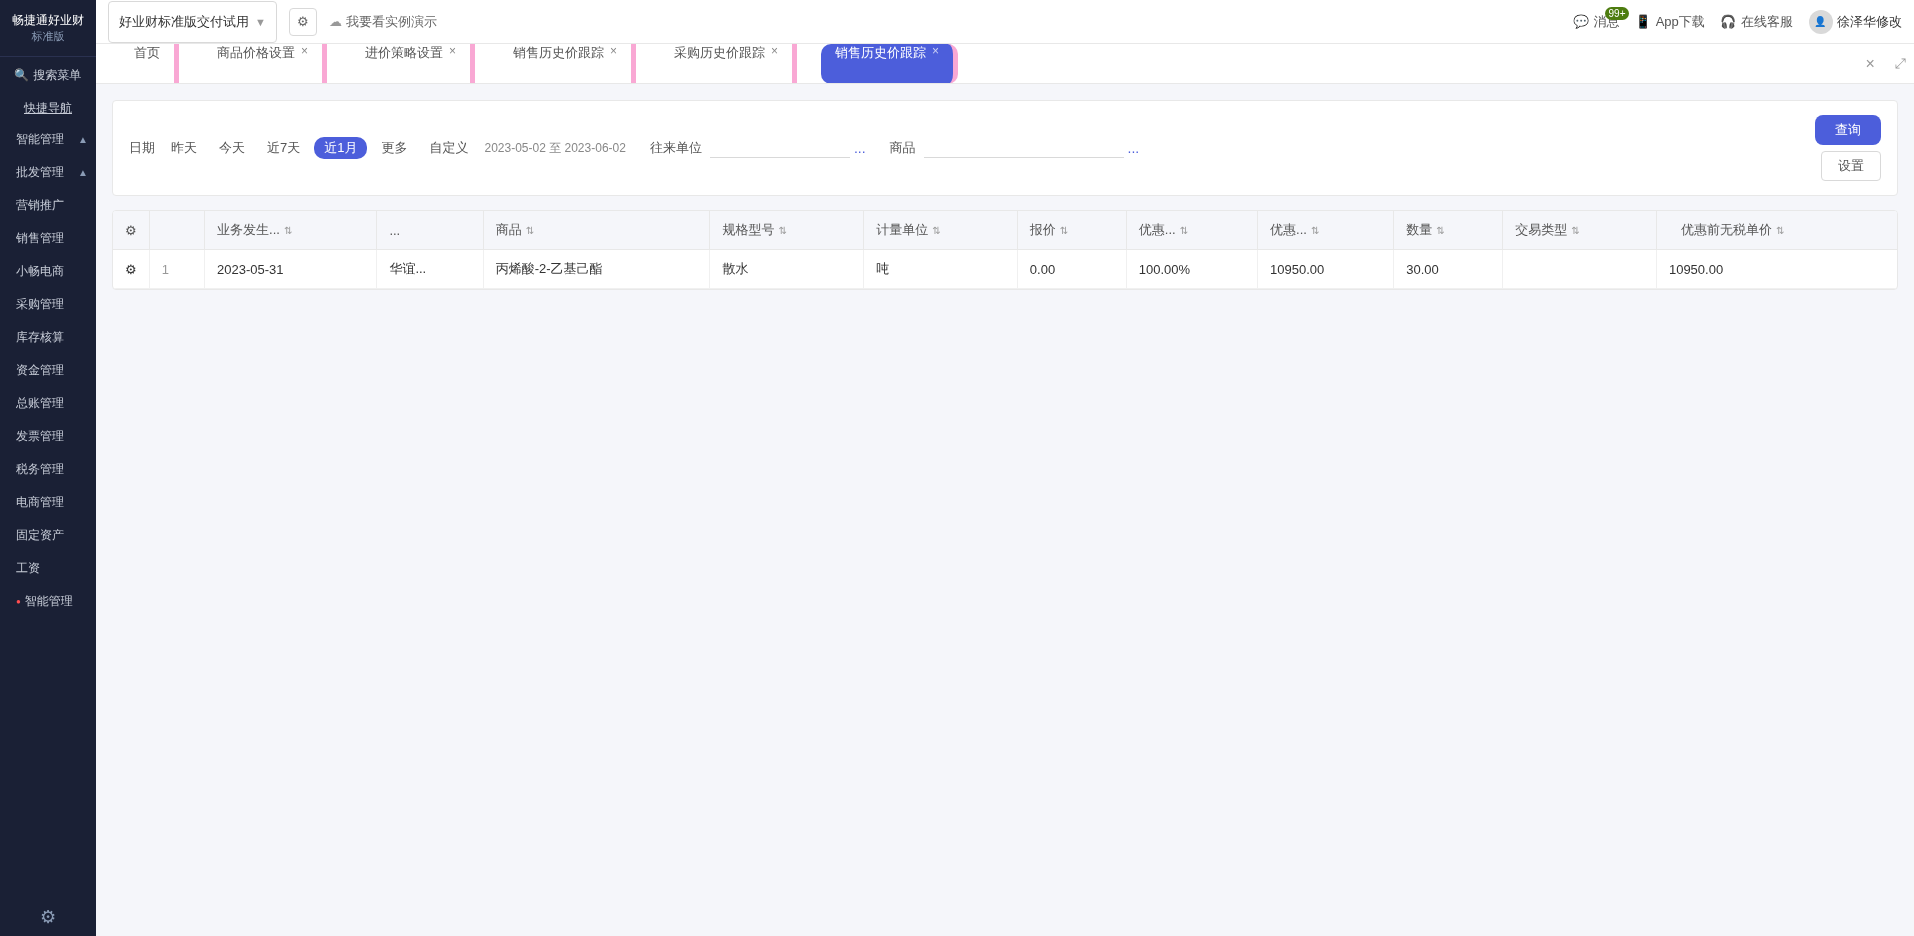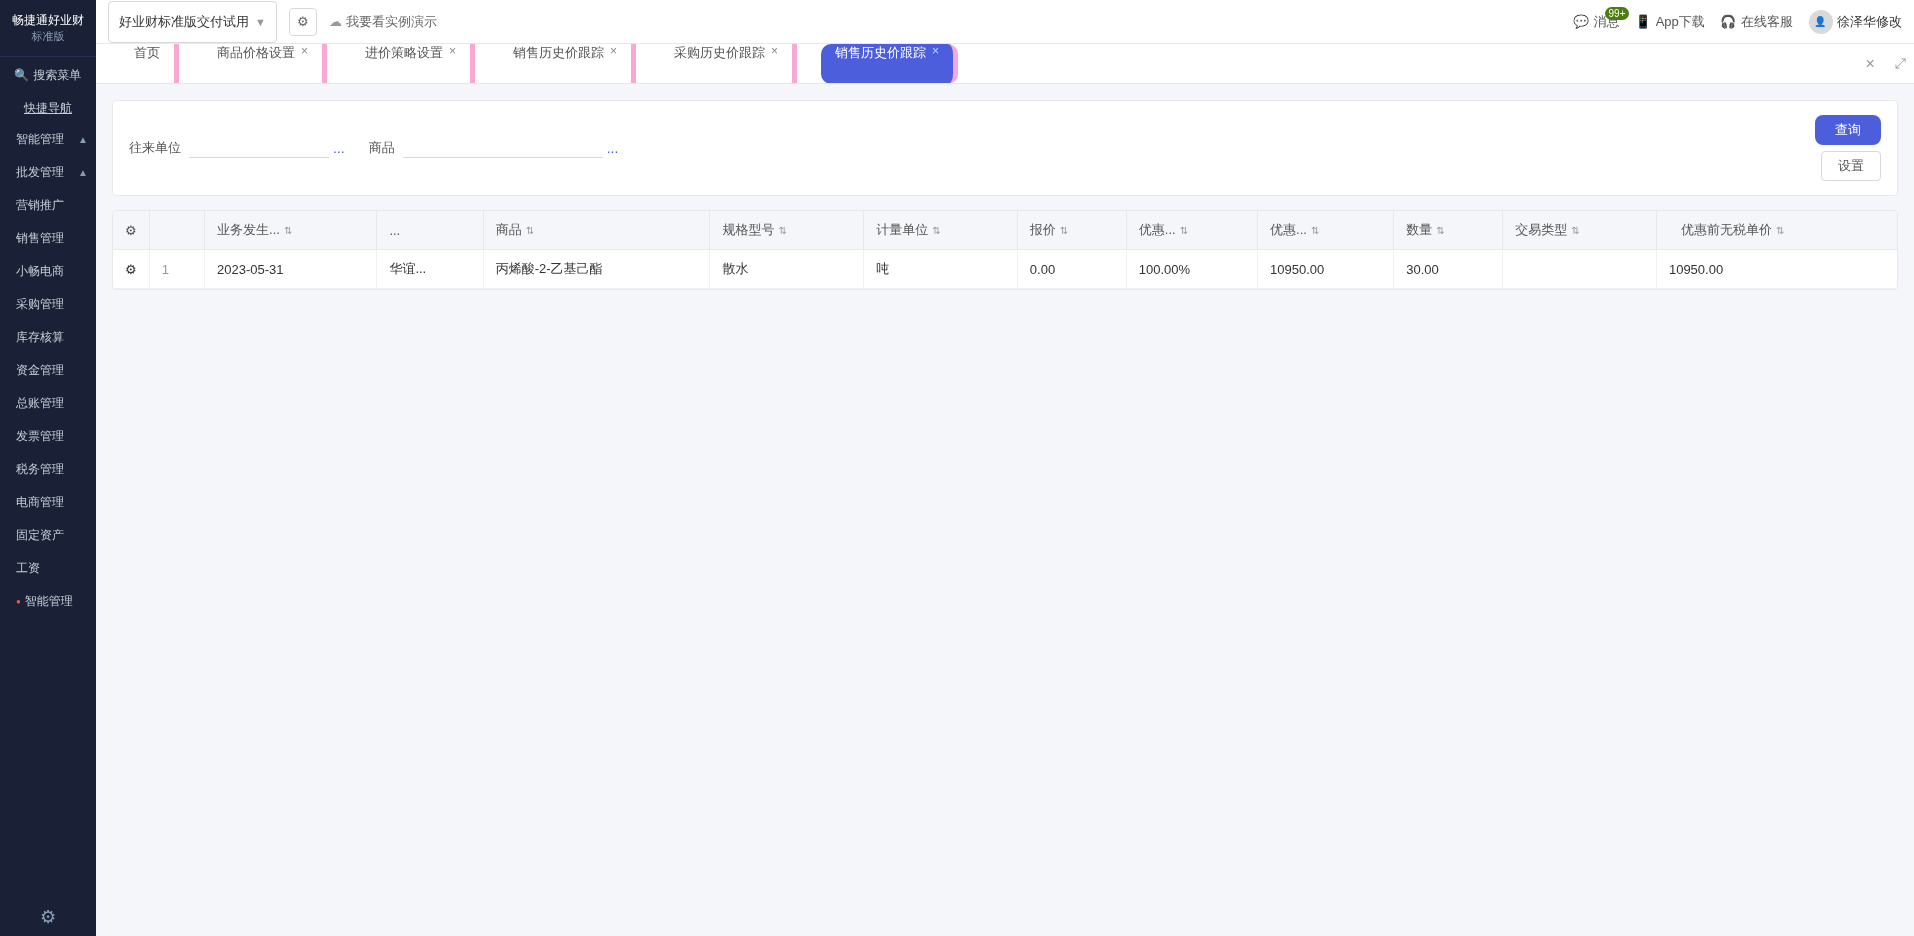--- a/index.html
+++ b/index.html
@@ -517,20 +517,34 @@
       <span class="close-btn">×</span>
     </div>
     <div class="tabbar-close-btn">×</div>
     <div class="tabbar-expand-btn">⤢</div>
   </div>
 
   <div class="page-content">
 
 
     <div class="filter-bar">
+      <div class="filter-group">
+        <span class="filter-label">日期</span>
+        <div class="date-options">
+          <span class="date-opt">昨天</span>
+          <span class="date-opt">今天</span>
+          <span class="date-opt">近7天</span>
+          <span class="date-opt active">近1月</span>
+          <span class="date-opt">更多</span>
+          <span class="date-opt">自定义</span>
+        </div>
+        <div class="date-range">
+          <span>2023-05-02 至 2023-06-02</span>
+        </div>
+      </div>
 
       <div class="filter-group">
         <span class="filter-label">往来单位</span>
         <div class="filter-input">
           <input class="filter-input-field" type="text" style="">
           <span class="filter-dots">...</span>
         </div>
       </div>
 
       <div class="filter-group">

